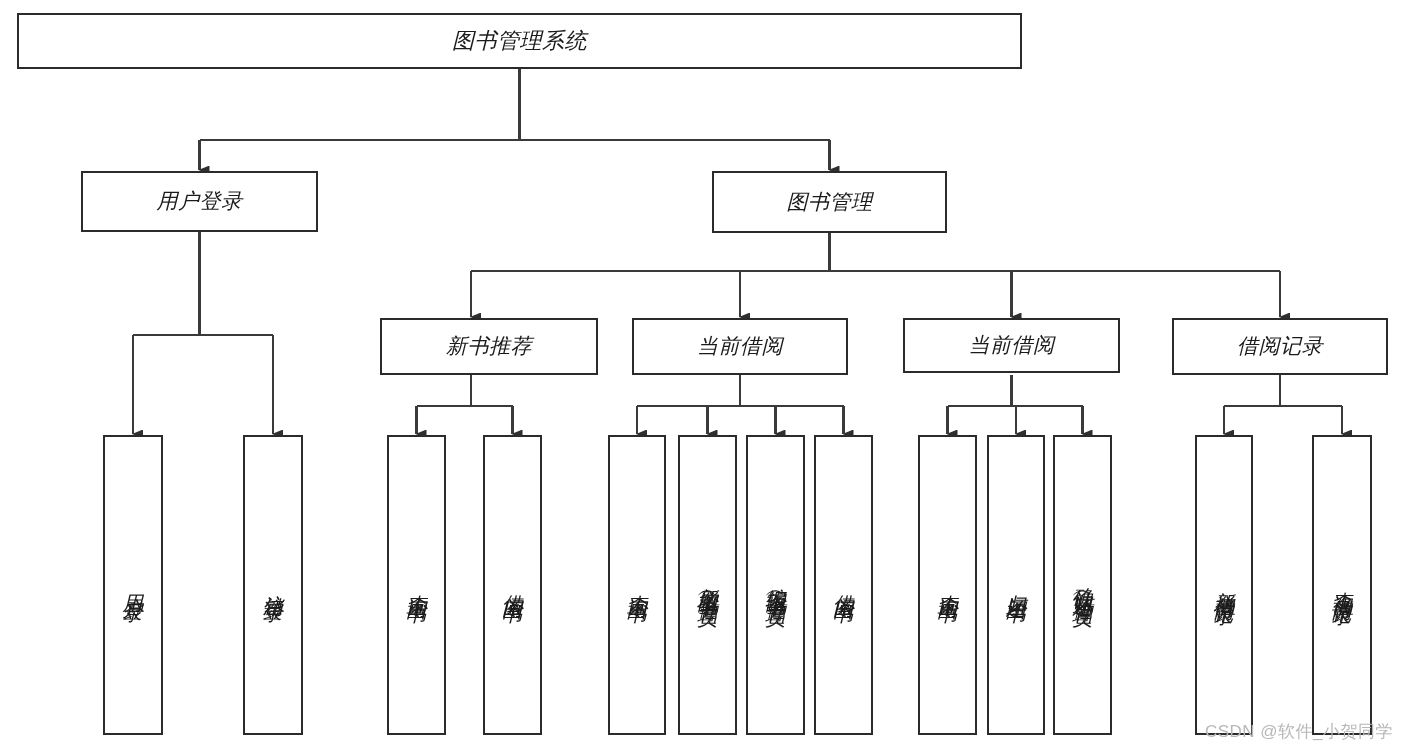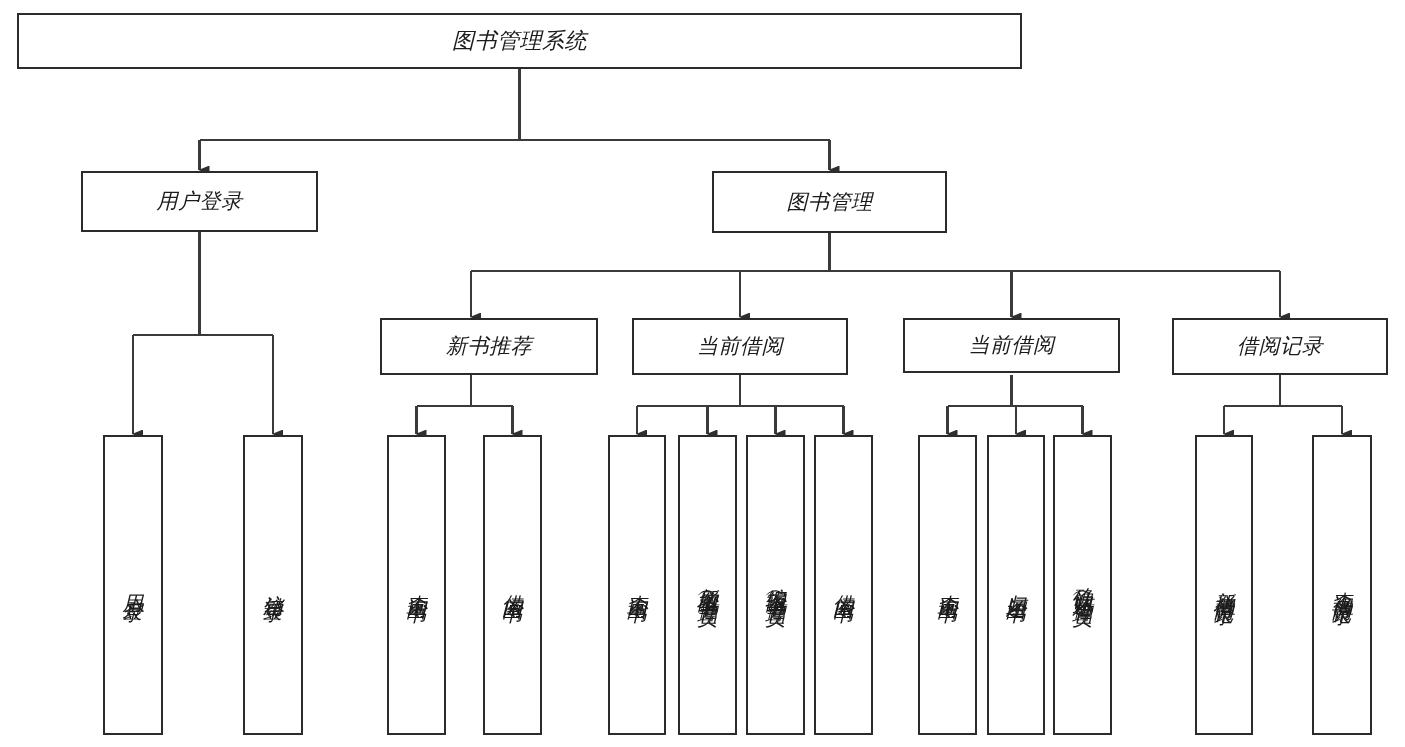--- a/index.html
+++ b/index.html
@@ -164,13 +164,14 @@
       <div class="node vertical" style="left: 1053px; top: 435px; width: 59px; height: 300px;">
         <span class="label">确认归还（管理员）</span>
       </div>
       <div class="node vertical" style="left: 1195px; top: 435px; width: 58px; height: 300px;">
         <span class="label">新增借阅记录</span>
       </div>
       <div class="node vertical" style="left: 1312px; top: 435px; width: 60px; height: 300px;">
         <span class="label">查询借阅记录</span>
       </div>
     </div>
+  <div class="watermark">CSDN @软件_小贺同学</div>
 </div>
 
 </body></html>

